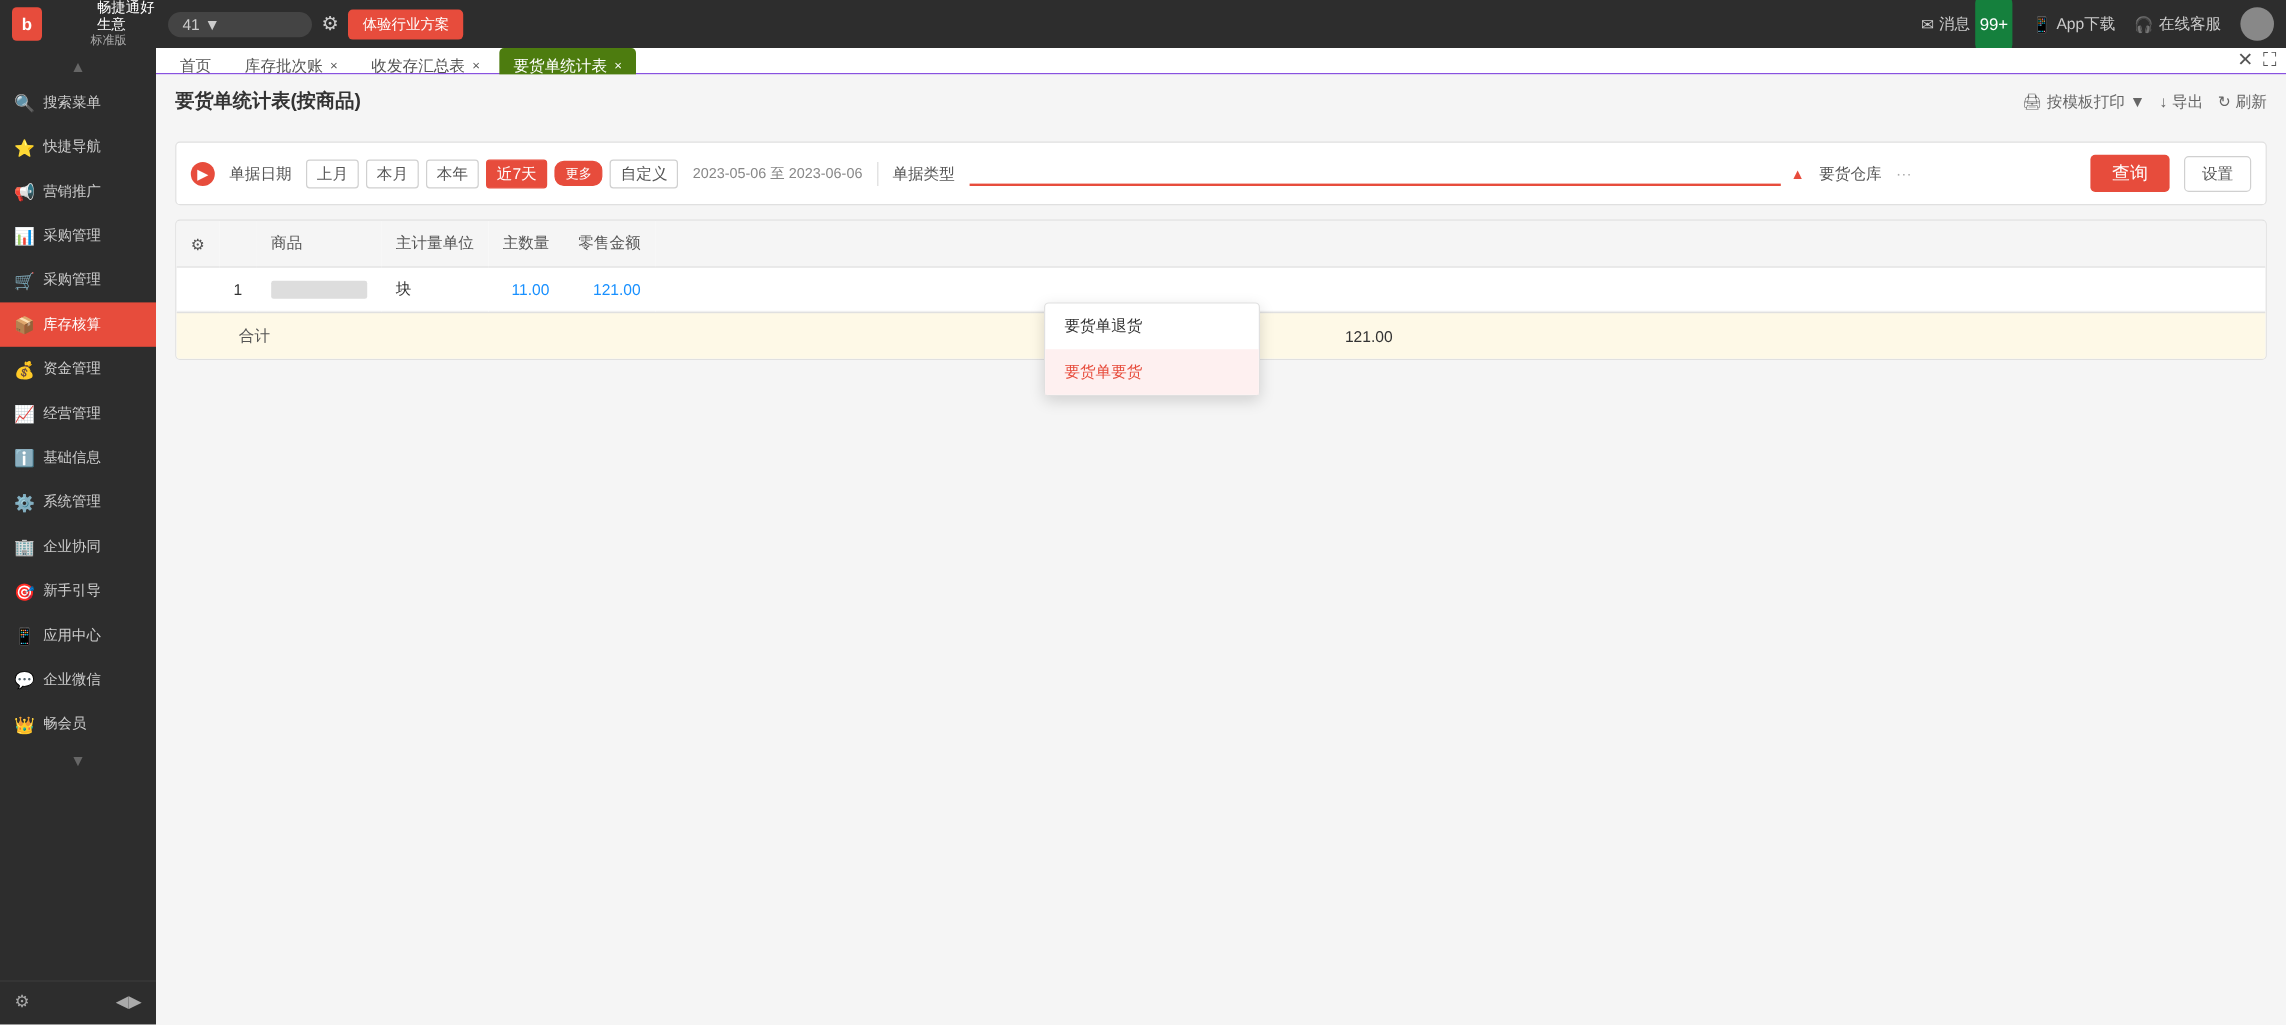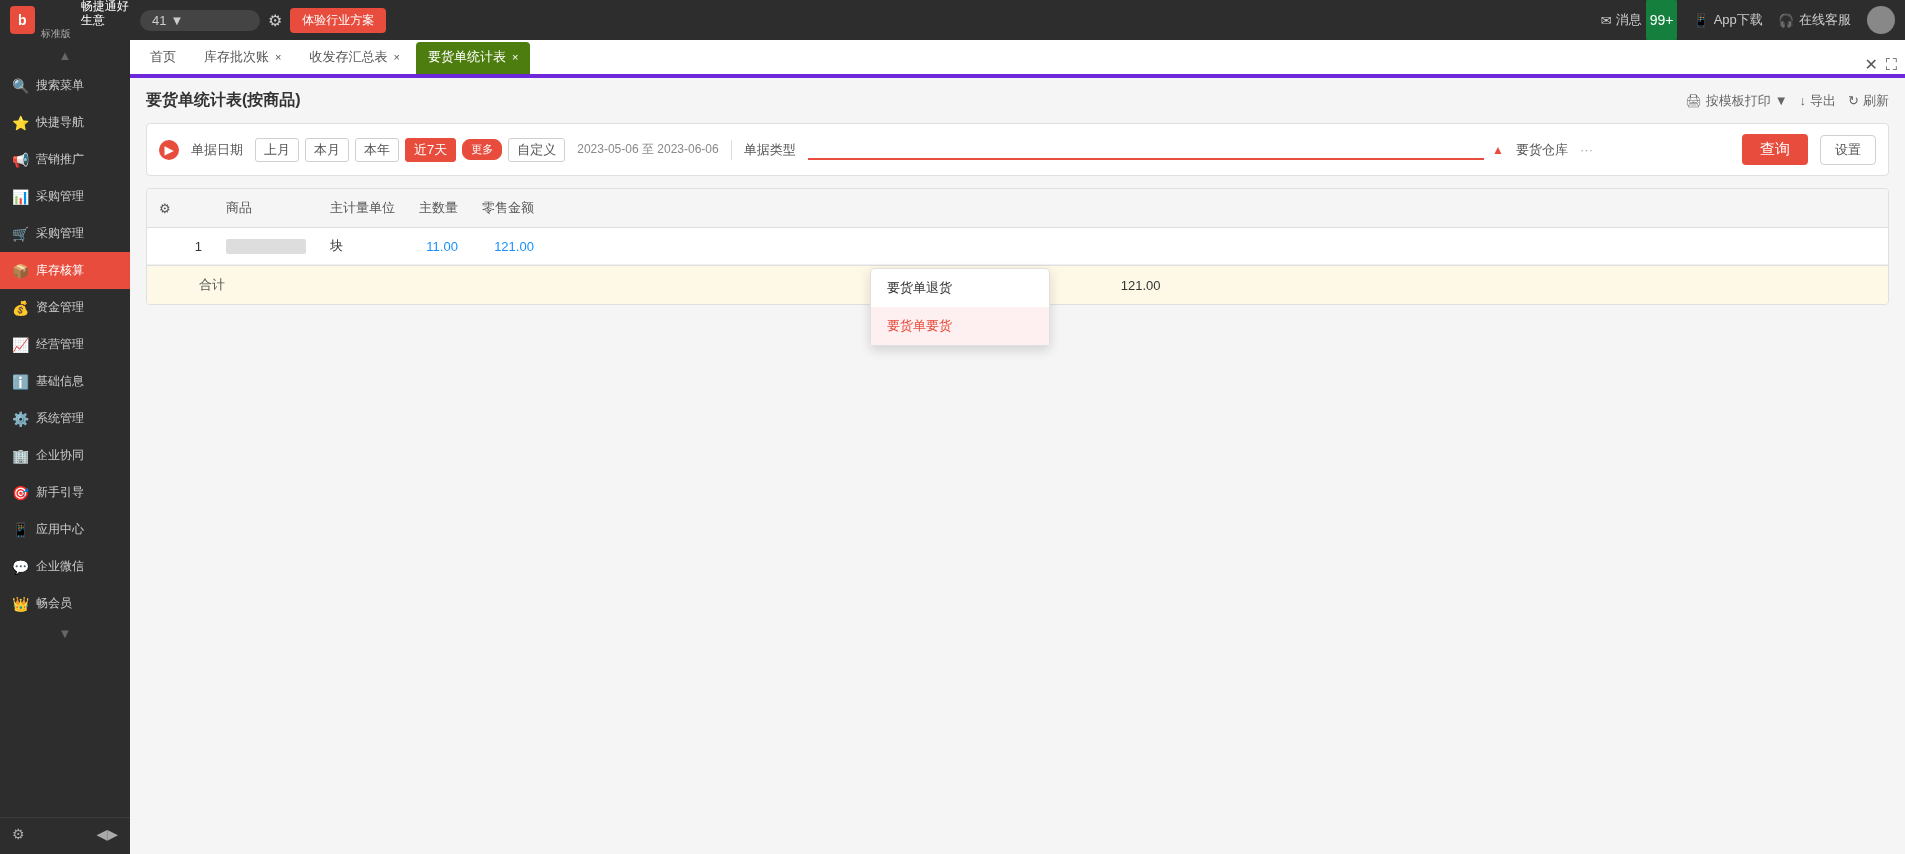--- a/index.html
+++ b/index.html
@@ -27,21 +27,21 @@
       background: #e74c3c;
       border-radius: 4px;
       display: flex;
       align-items: center;
       justify-content: center;
       color: white;
       font-weight: bold;
       font-size: 14px;
     }
     .logo-text { color: #fff; font-size: 12px; line-height: 1.2; margin-left: 40px; }
-    .logo-sub { color: #aaa; font-size: 10px; }
+    .logo-sub { color: #aaa; font-size: 10px; text-align: center; }
 
     .header-middle {
       flex: 1;
       display: flex;
       align-items: center;
       gap: 8px;
     }
     .header-search-pill {
       background: #444;
       border-radius: 12px;
@@ -152,25 +152,25 @@
     .content-area {
       flex: 1;
       display: flex;
       flex-direction: column;
       overflow: hidden;
       background: #f5f5f5;
     }
 
     
     .tab-bar {
-      height: 38px;
+      height: 22px;
       background: #fff;
       display: flex;
-      align-items: flex-end;
-      border-bottom: 4px solid #6d28d9;
+      align-items: flex-start;
+      border-bottom: 1px solid #6d28d9;
       padding: 0 8px;
       gap: 4px;
       flex-shrink: 0;
     }
     .tab-item {
       display: flex;
       align-items: center;
       padding: 6px 12px;
       cursor: pointer;
       color: #555;
@@ -203,21 +203,21 @@
       flex: 1;
       overflow: auto;
       padding: 12px 16px;
       background: #f5f5f5;
       position: relative;
     }
     .page-title-row {
       display: flex;
       align-items: center;
       justify-content: space-between;
-      margin-bottom: 12px;
+      margin-bottom: 23px;
     }
     .page-title {
       font-size: 16px;
       font-weight: bold;
       color: #333;
     }
     .page-actions {
       display: flex;
       align-items: center;
       gap: 12px;

